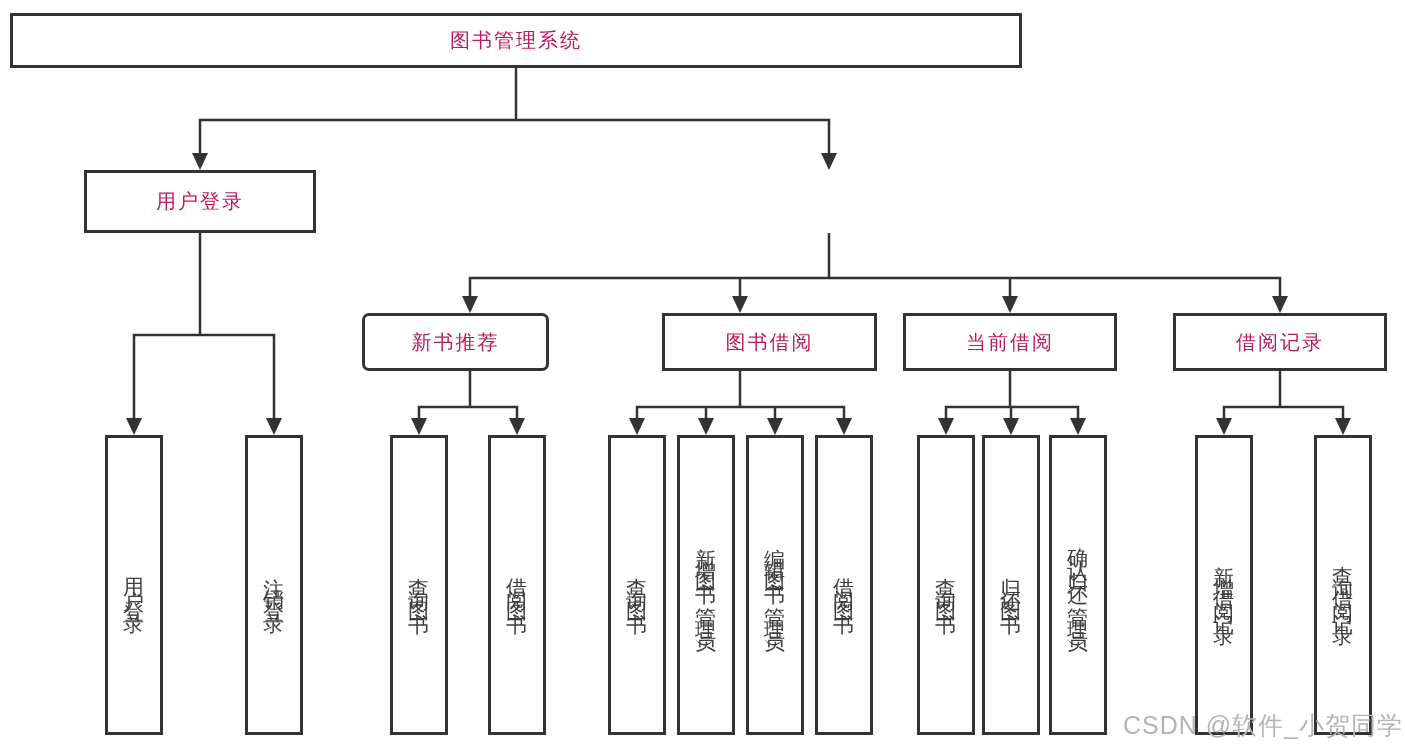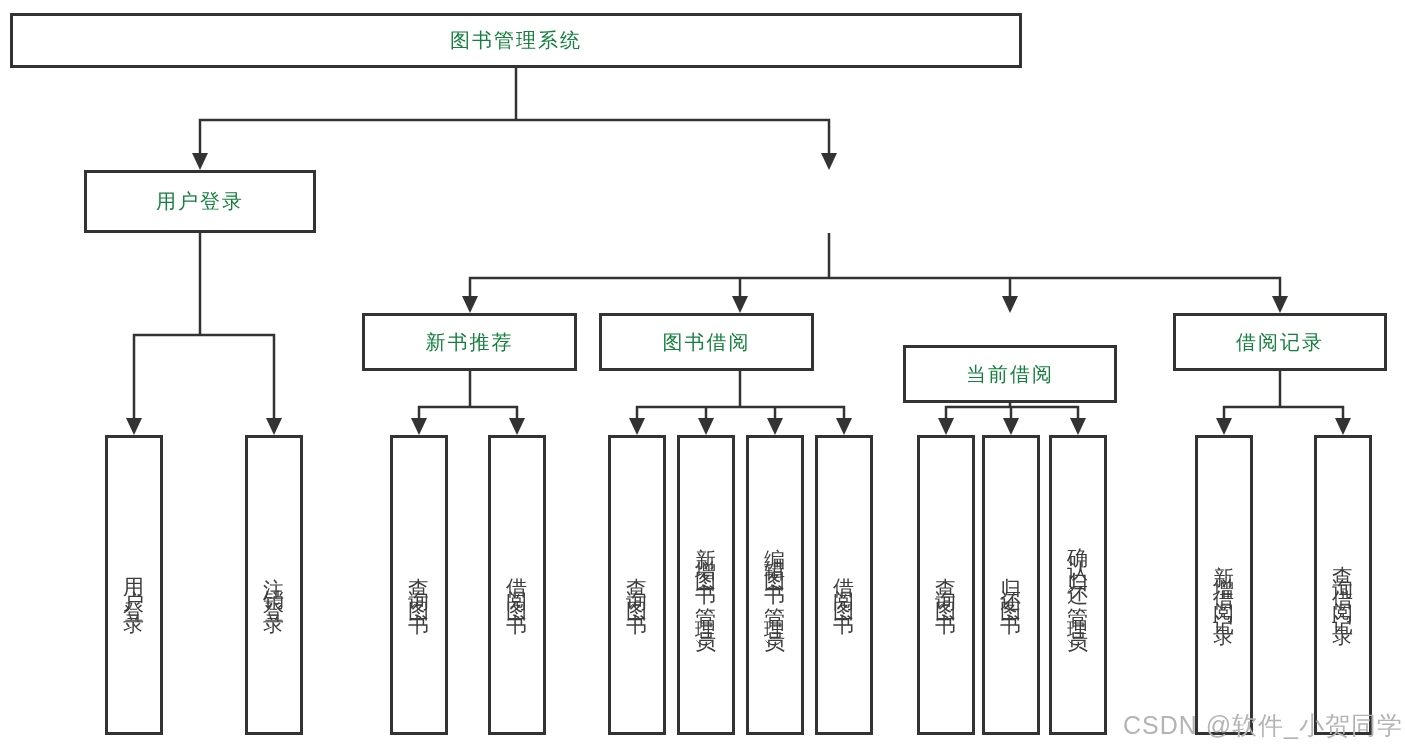--- a/index.html
+++ b/index.html
@@ -19,21 +19,21 @@
   }
   .hbox {
     position: absolute;
     box-sizing: border-box;
     background: #ffffff;
     border: 3px solid #333333;
     display: flex;
     align-items: center;
     justify-content: center;
     font-size: 20px;
-    color: #15803d;
+    color: #be185d;
     letter-spacing: 2px;
     white-space: nowrap;
   }
   .vbox {
     position: absolute;
     box-sizing: border-box;
     background: #ffffff;
     border: 3px solid #333333;
     display: flex;
     align-items: center;
@@ -116,23 +116,23 @@
       <polygon points="1070,418 1086,418 1078,435"></polygon>
       <polygon points="1216,418 1232,418 1224,435"></polygon>
       <polygon points="1335,418 1351,418 1343,435"></polygon>
     </g>
   </svg>
 
   <div class="hbox" style="left:10px; top:13px; width:1012px; height:55px;">图书管理系统</div>
 
   <div class="hbox" style="left:84px; top:170px; width:232px; height:63px;">用户登录</div>
 
-  <div class="hbox" style="left:362px; top:313px; width:215px; height:58px;">新书推荐</div>
-  <div class="hbox" style="left:599px; top:313px; width:215px; height:58px;">图书借阅</div>
-  <div class="hbox" style="left:903px; top:313px; width:214px; height:58px;margin-top:32px;">当前借阅</div>
+  <div class="hbox" style="left:362px; top:313px; width:187px; height:58px;border-radius:7px;">新书推荐</div>
+  <div class="hbox" style="left:662px; top:313px; width:215px; height:58px;">图书借阅</div>
+  <div class="hbox" style="left:903px; top:313px; width:214px; height:58px;">当前借阅</div>
   <div class="hbox" style="left:1173px; top:313px; width:214px; height:58px;">借阅记录</div>
 
   <div class="vbox" style="left:105px;">用户登录</div>
   <div class="vbox" style="left:245px;">注销登录</div>
 
   <div class="vbox" style="left:390px;">查询图书</div>
   <div class="vbox" style="left:488px;">借阅图书</div>
 
   <div class="vbox" style="left:608px;">查询图书</div>
   <div class="vbox" style="left:677px;">新增图书（管理员）</div>

